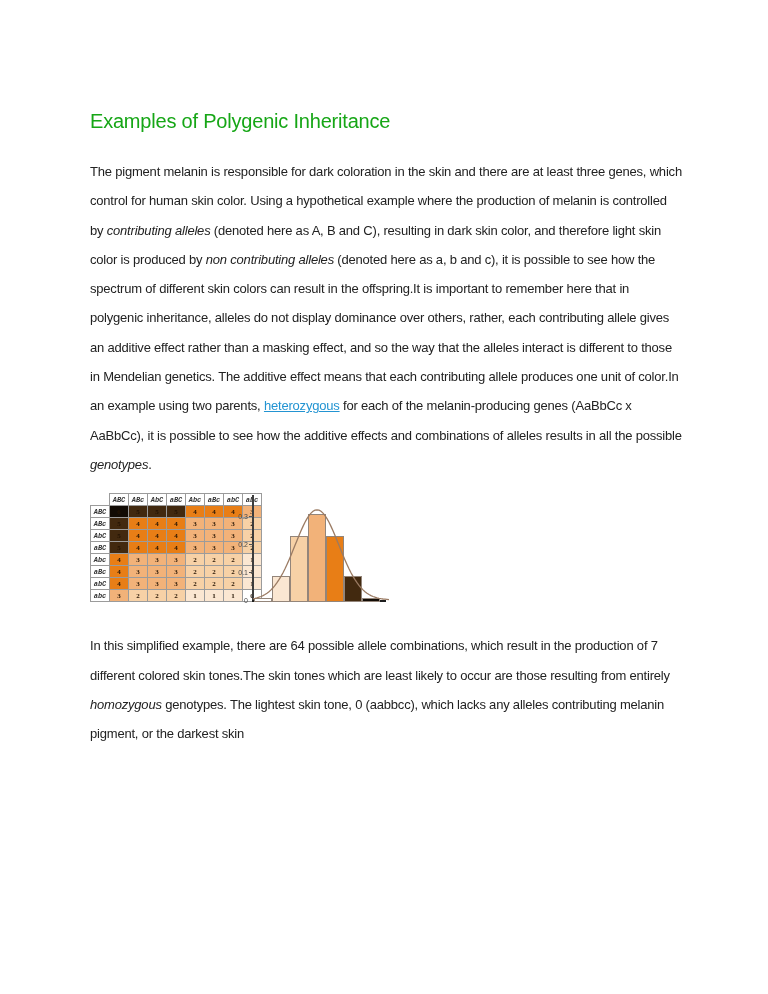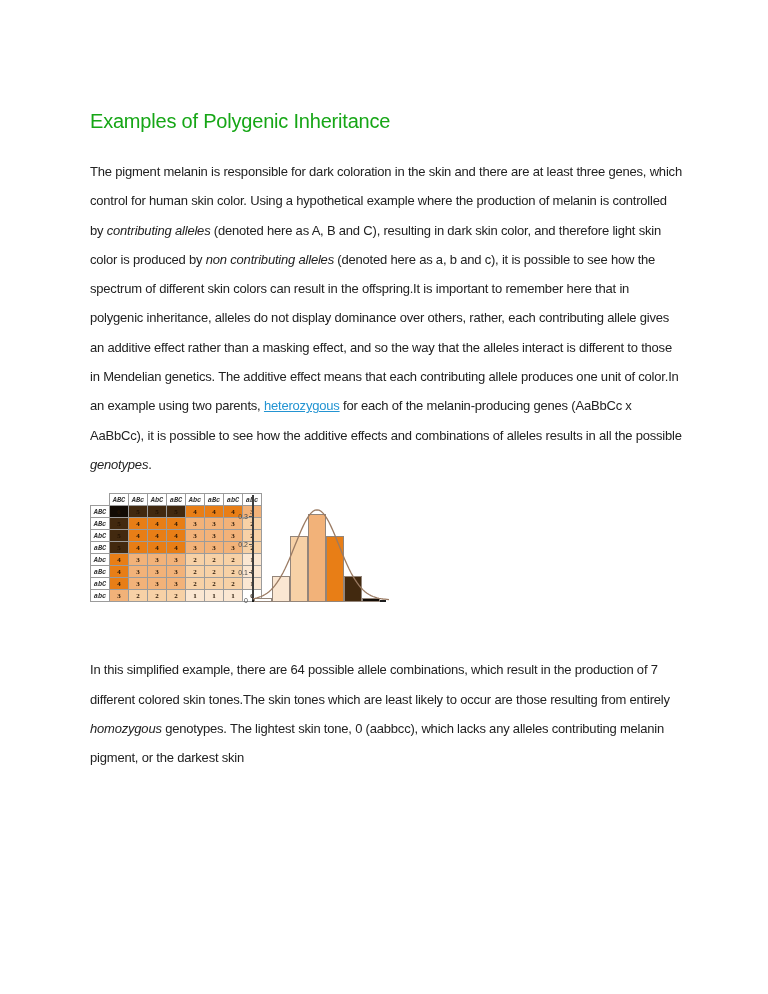--- a/index.html
+++ b/index.html
@@ -21,21 +21,21 @@
   h2.doc-h { margin-top:28px; }
   p.body {
     margin-top:26px;
     font-size:13px; line-height:29.3px;
     letter-spacing:-0.2px;
     color:#222222;
     width:592px;
   }
   p.body .em { font-style:italic; }
   p.body a.link { color:#2394d2; text-decoration:underline; cursor:pointer; }
-  p.body.second { margin-top:42px; }
+  p.body.second { margin-top:18px; }
 
   
   .figure { position:relative; margin-top:14px; width:310px; height:120px; }
 
   table.punnett {
     position:absolute; left:0; top:1;
     border-collapse:collapse; table-layout:fixed;
   }
   table.punnett td, table.punnett th {
     width:17px; height:12px;

